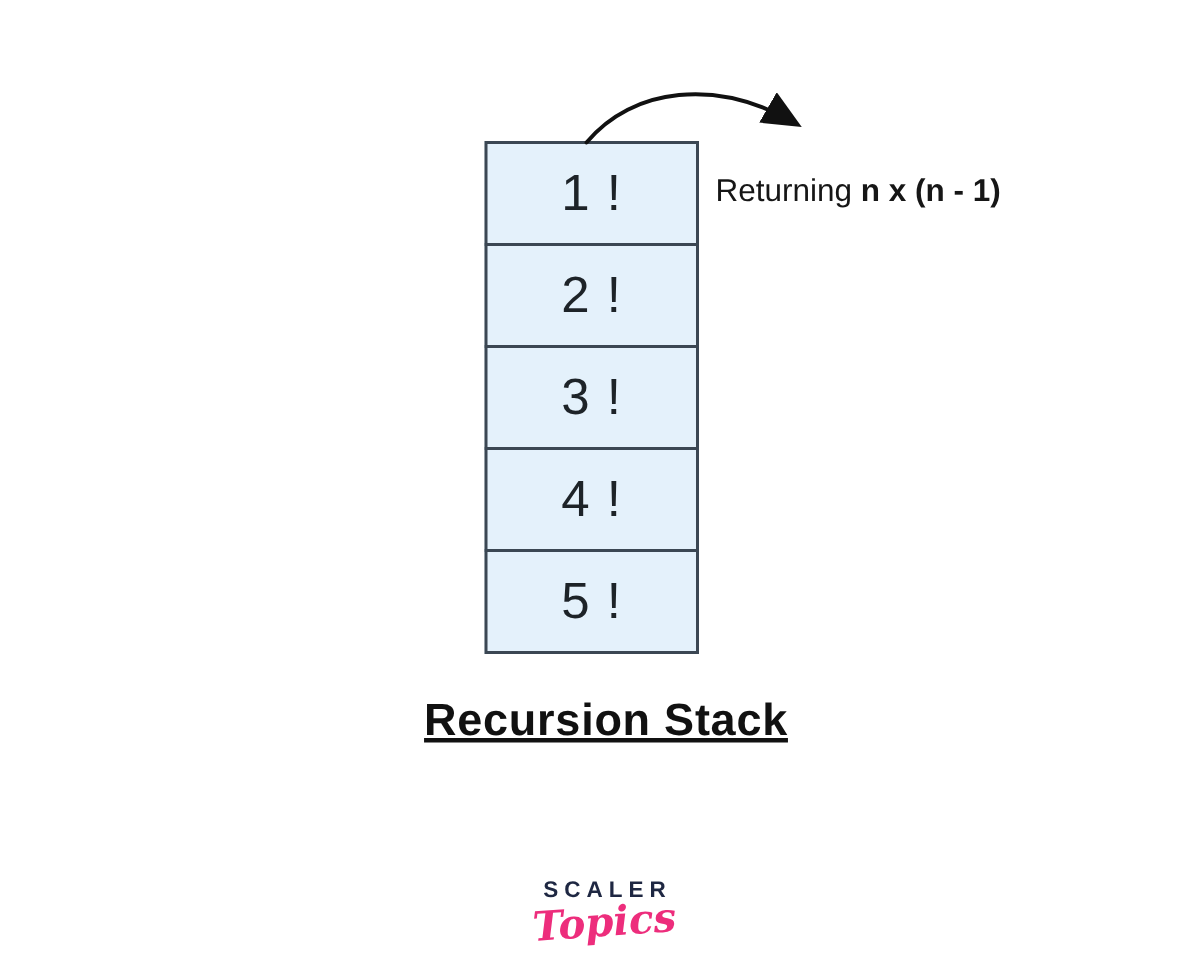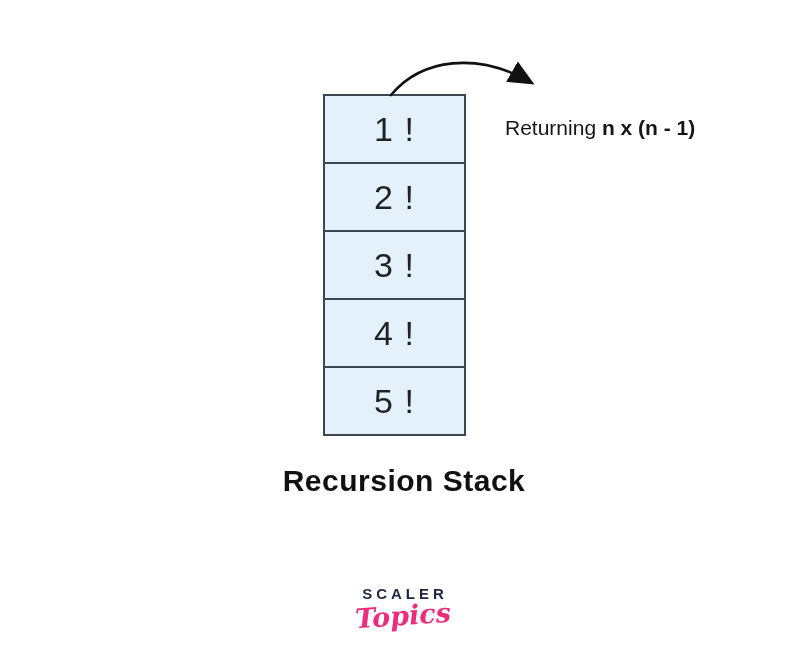--- a/index.html
+++ b/index.html
@@ -44,39 +44,40 @@
     position: absolute;
     left: 384px;
     top: 48px;
     width: 170px;
     height: 58px;
   }
 
   
   .annotation {
     position: absolute;
-    left: 505px;
+    left: 477px;
     top: 116px;
     font-size: 21px;
     color: #161616;
     white-space: nowrap;
   }
   .annotation .expr { font-weight: bold; }
 
   
   .caption {
     position: absolute;
     left: 254px;
     top: 464px;
     width: 300px;
     text-align: center;
     font-size: 30px;
     font-weight: bold;
     color: #111111;
     letter-spacing: 0.5px;
+    text-decoration: underline;
   }
 
   
   .logo {
     position: absolute;
     left: 303px;
     top: 543px;
     width: 200px;
     text-align: center;
   }

